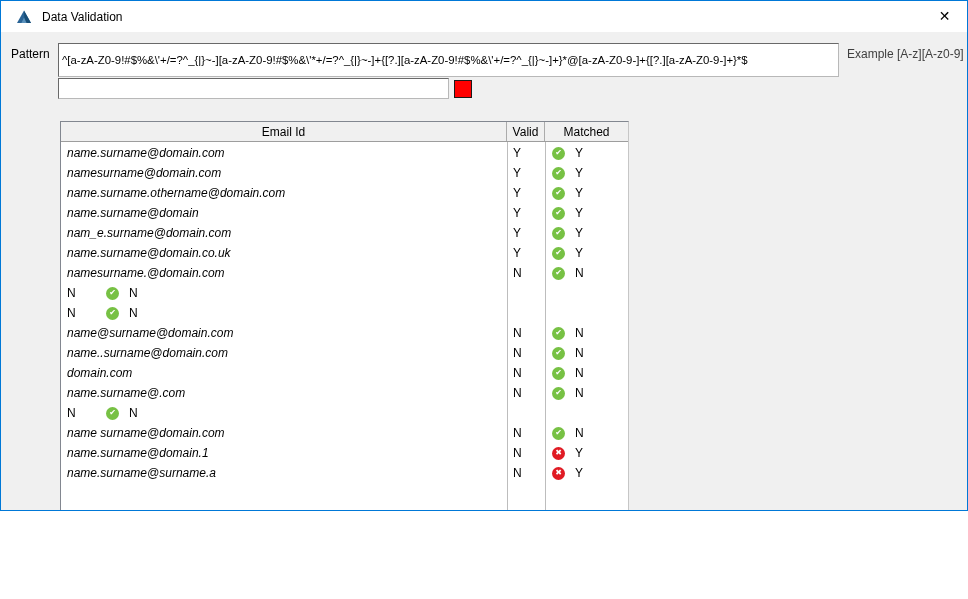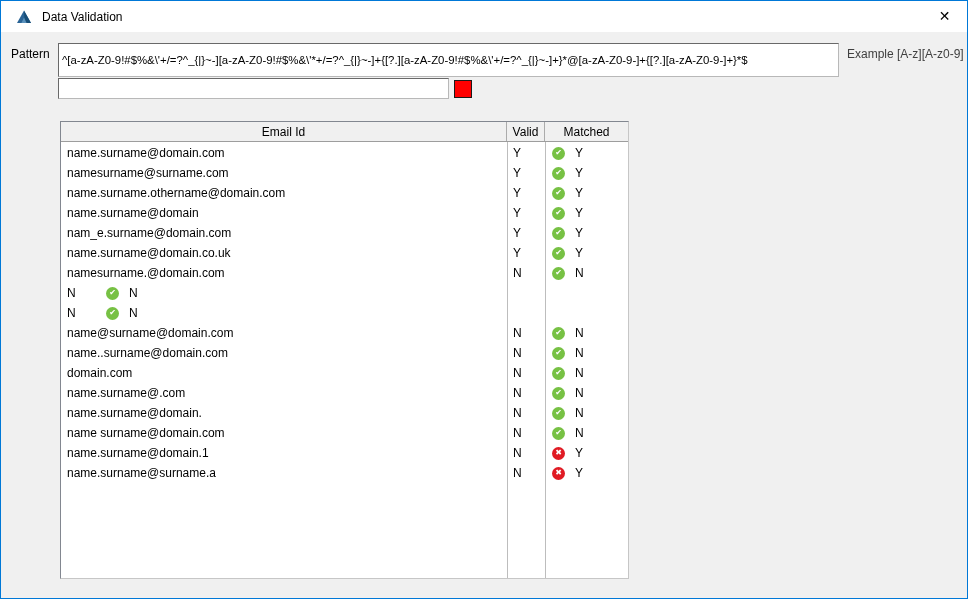--- a/index.html
+++ b/index.html
@@ -1,20 +1,20 @@
 <!DOCTYPE html>
 <html><head>
 <meta charset="utf-8">
 <style>
   * { margin:0; padding:0; box-sizing:border-box; }
   html,body { width:968px; height:599px; }
   body { font-family:"Liberation Sans", sans-serif; font-size:12px; color:#000; }
 
   .window {
-    position:absolute; inset:0; width:968px; height:599px;
+    position:absolute; inset:0; width:968px; height:511px;
     background:#f0f0f0; border:1px solid #0078d7; overflow:hidden;
   }
 
   
   .titlebar {
     position:absolute; left:0; top:0; right:0; height:31px;
     background:#ffffff; display:flex; align-items:center;
   }
   .app-icon { width:16px; height:16px; margin-left:15px; flex:0 0 auto; }
   .window-title { margin-left:10px; font-size:12px; color:#000; }
@@ -59,21 +59,21 @@
   }
   .hcell:last-child { border-right:none; }
   .h-email { width:446px; }
   .h-valid { width:38px; }
   .h-matched { flex:1; }
   .vline { position:absolute; top:20px; bottom:0; width:1px; background:#bdbdbd; }
   .vline-1 { left:446px; }
   .vline-2 { left:484px; }
   .tbl-body { position:absolute; left:0; top:21px; right:0; bottom:0; overflow:hidden; }
   .row { display:flex; height:20px; align-items:center; }
-  .c-email { width:446px; padding-left:6px; white-space:nowrap; overflow:hidden; }
+  .c-email { width:446px; padding-left:6px; white-space:nowrap; overflow:hidden;font-style:italic; }
   .c-valid { width:38px; padding-left:6px; }
   .c-matched { flex:1; display:flex; align-items:center; padding-left:7px; }
   .status-icon {
     width:13px; height:13px; border-radius:50%;
     display:inline-flex; align-items:center; justify-content:center;
     color:#fff; font-size:8px; line-height:1; flex:0 0 auto;
   }
   .check-circle { background:#77c144; }
   .cross-circle { background:#e01b24; }
   .matched-text { margin-left:10px; }
@@ -114,21 +114,21 @@
   <div class="row">
     <div class="c-email">name.surname@domain.com</div>
     <div class="c-valid">Y</div>
     <div class="c-matched">
       <span class="status-icon check-circle">✔</span>
       <span class="matched-text">Y</span>
     </div>
   </div>
 
   <div class="row">
-    <div class="c-email">namesurname@surname.com</div>
+    <div class="c-email">namesurname@domain.com</div>
     <div class="c-valid">Y</div>
     <div class="c-matched">
       <span class="status-icon check-circle">✔</span>
       <span class="matched-text">Y</span>
     </div>
   </div>
 
   <div class="row">
     <div class="c-email">name.surname.othername@domain.com</div>
     <div class="c-valid">Y</div>
@@ -220,21 +220,20 @@
   <div class="row">
     <div class="c-email">name.surname@.com</div>
     <div class="c-valid">N</div>
     <div class="c-matched">
       <span class="status-icon check-circle">✔</span>
       <span class="matched-text">N</span>
     </div>
   </div>
 
   <div class="row">
-    <div class="c-email">name.surname@domain.</div>
     <div class="c-valid">N</div>
     <div class="c-matched">
       <span class="status-icon check-circle">✔</span>
       <span class="matched-text">N</span>
     </div>
   </div>
 
   <div class="row">
     <div class="c-email">name surname@domain.com</div>
     <div class="c-valid">N</div>

